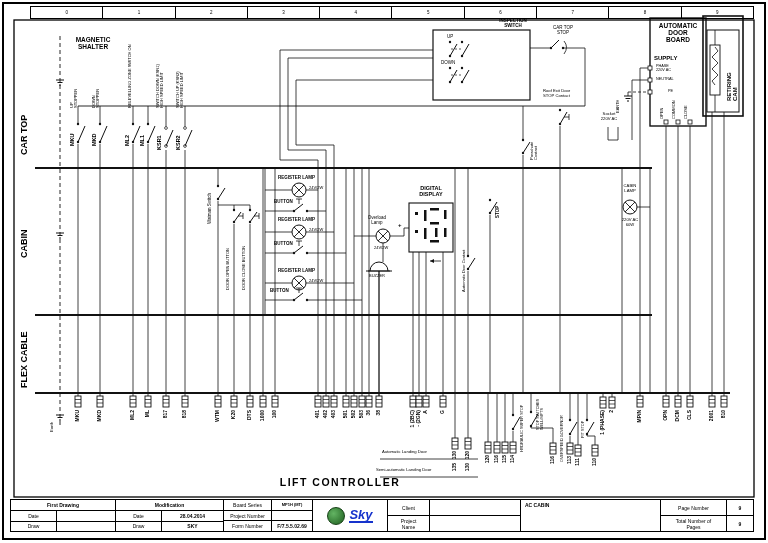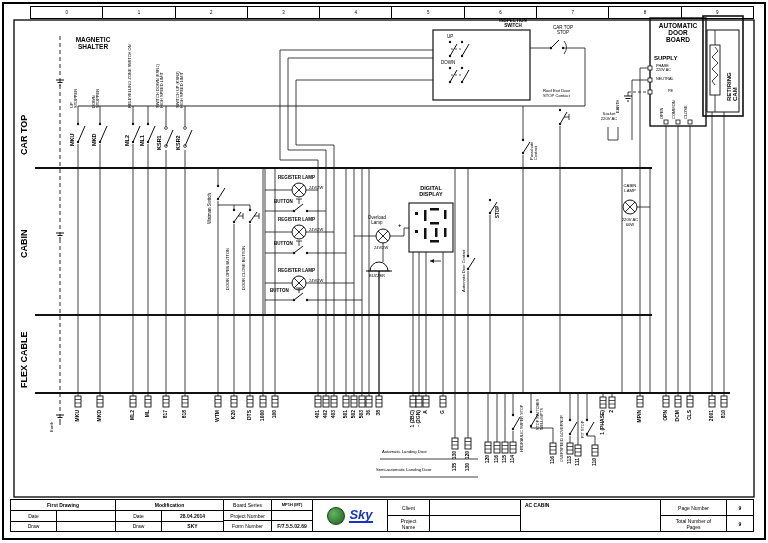--- a/index.html
+++ b/index.html
@@ -526,20 +526,21 @@
   <div class="lab" style="left:376px;top:468px;font-size:4.2px;">Semi-automatic Landing Door</div>
 
   <div class="vup" style="left:520px;top:452px;font-size:3.8px;">HYDRAULIC SUPER STOP</div>
   <div class="vup" style="left:536px;top:430px;font-size:3.8px;">STOP SWITCHES
 WELL/MPTS</div>
   <div class="vup" style="left:560px;top:462px;font-size:3.8px;">OVERSPEED GOVERNOR</div>
   <div class="vup" style="left:581px;top:438px;font-size:3.8px;">PIT STOP</div>
 
   <div class="vup" style="left:50px;top:432px;font-size:4.2px;">Earth</div>
 
+  <div class="lab b ctr" style="left:260px;top:477px;width:160px;font-size:10.5px;letter-spacing:1.5px;">LIFT CONTROLLER</div>
 
   <div id="tblock">
     <div class="tb-sec" style="width:105px;">
       <div class="tb-hdr">First Drawing</div>
       <div class="tb-row">
         <div class="tb-lbl" style="width:46px;">Date</div>
         <div class="tb-val"></div>
       </div>
       <div class="tb-row">
         <div class="tb-lbl" style="width:46px;">Draw</div>

